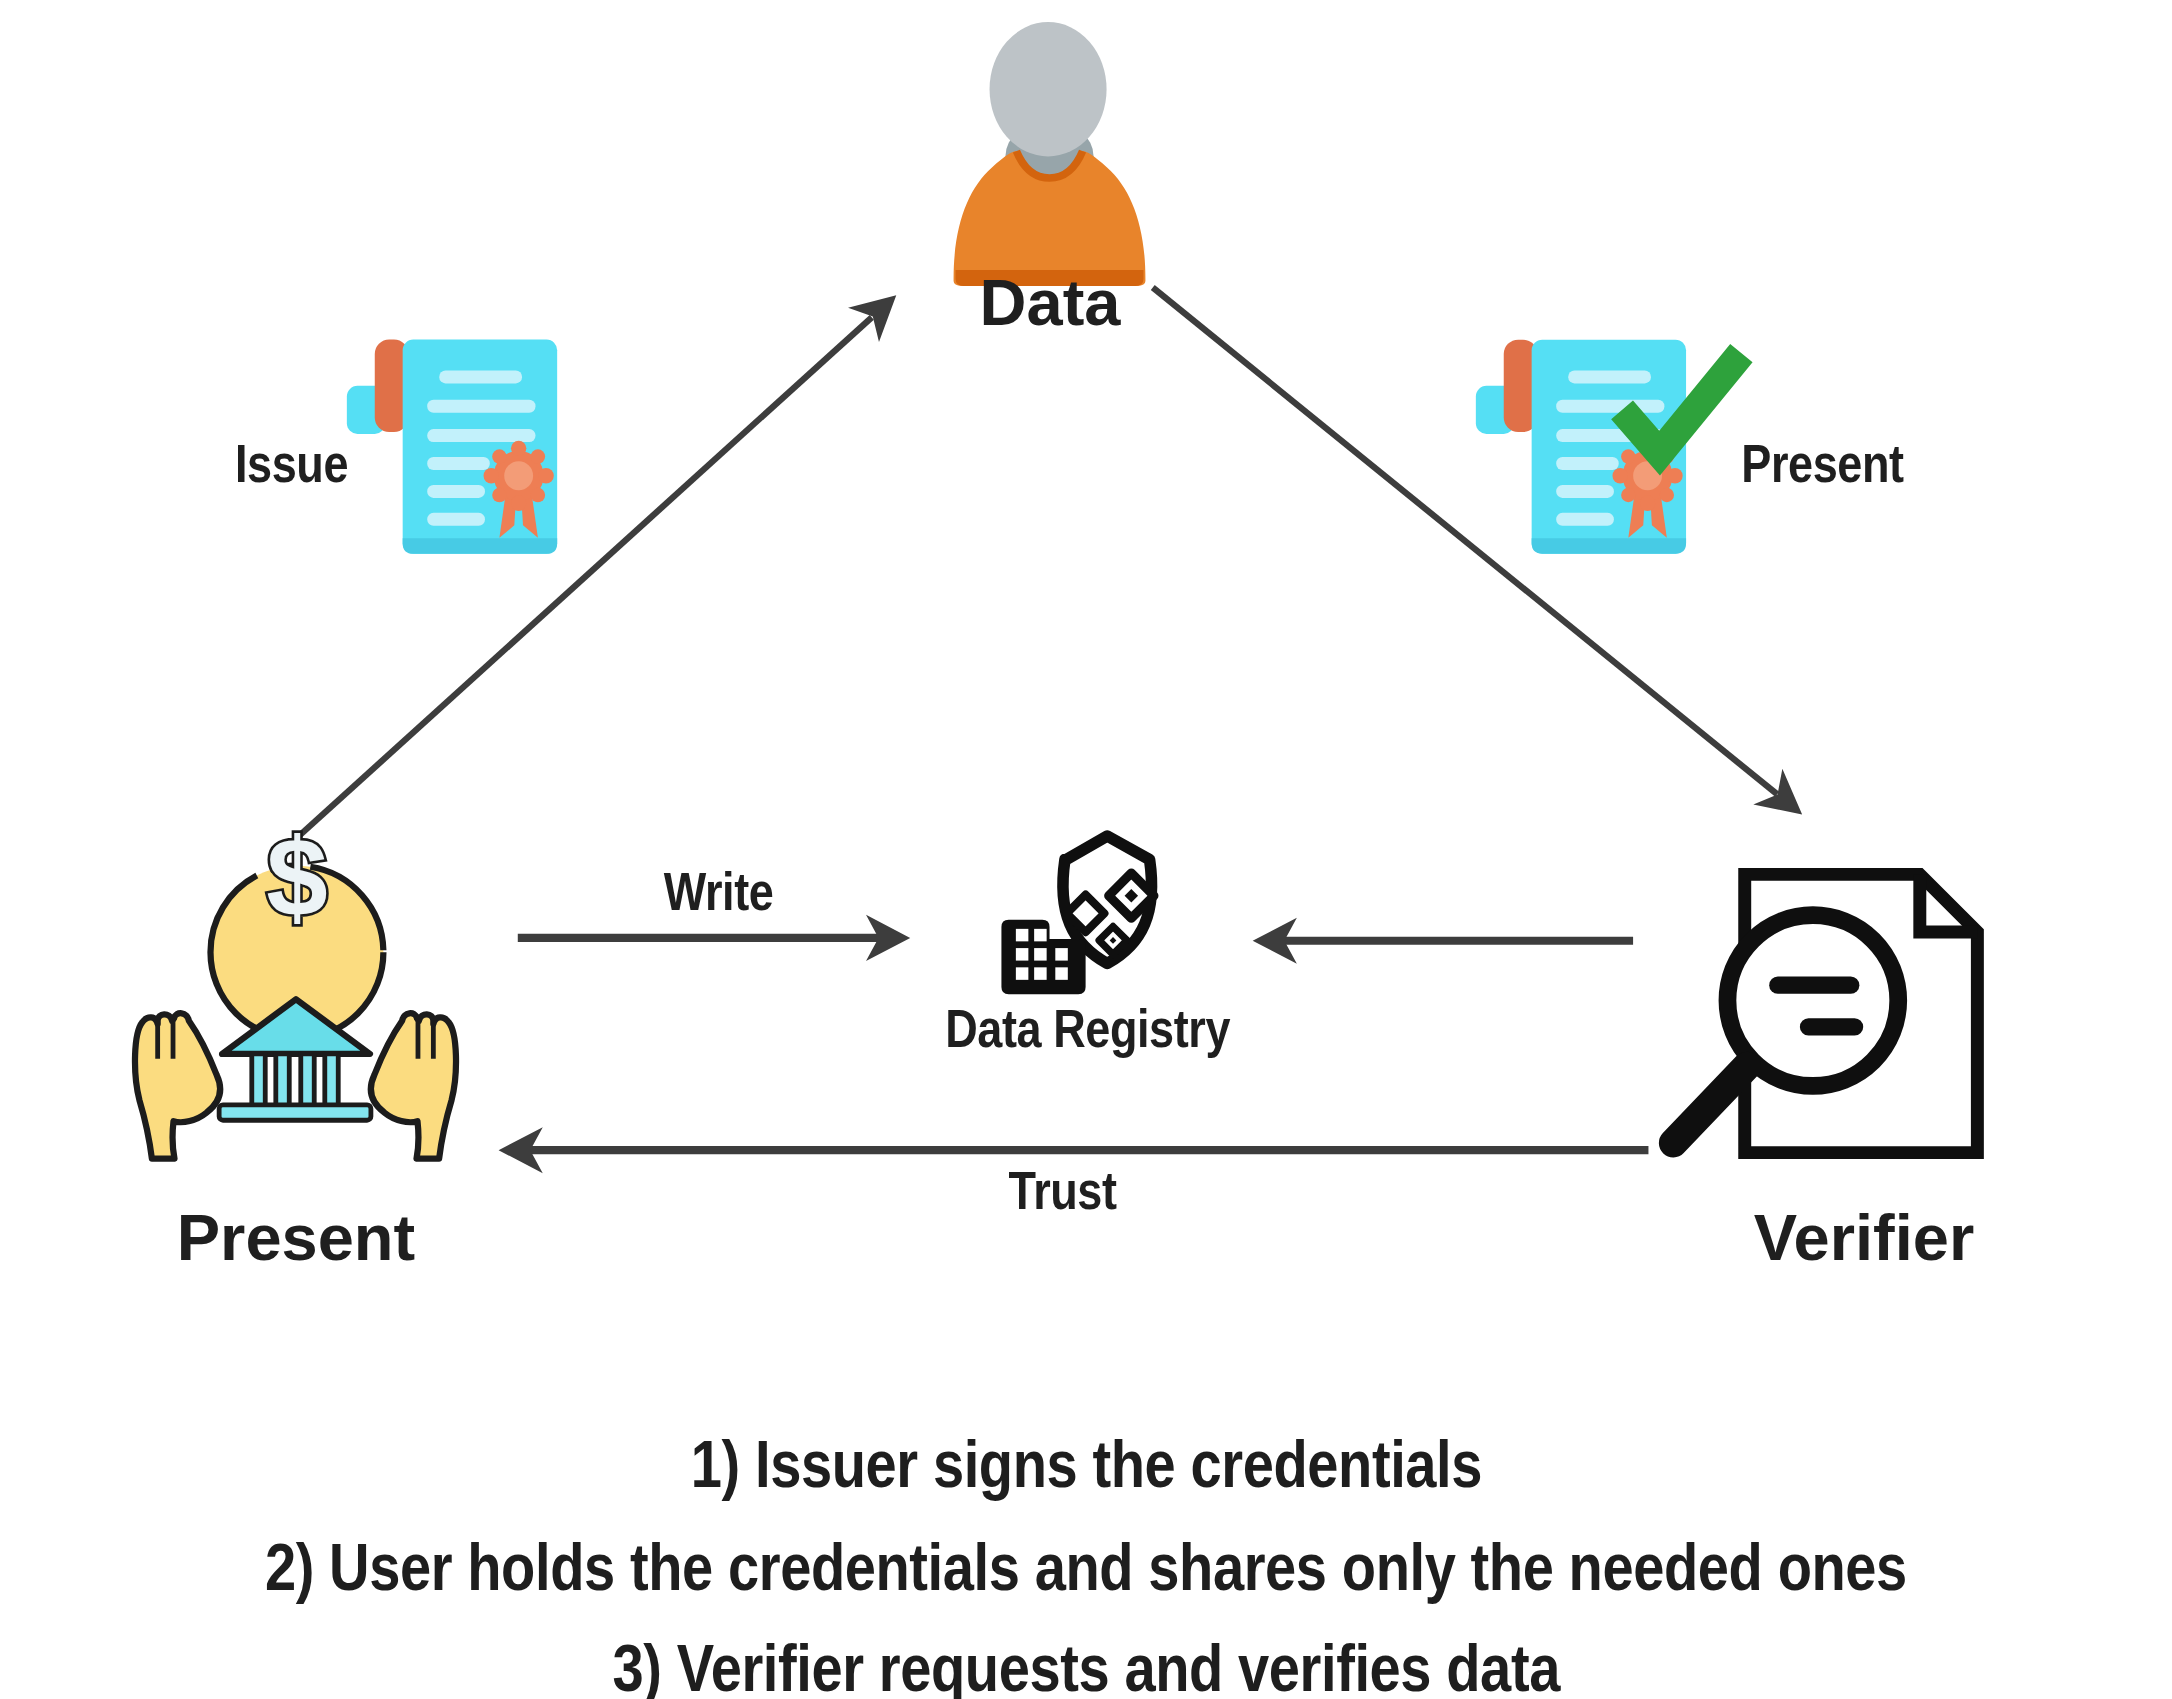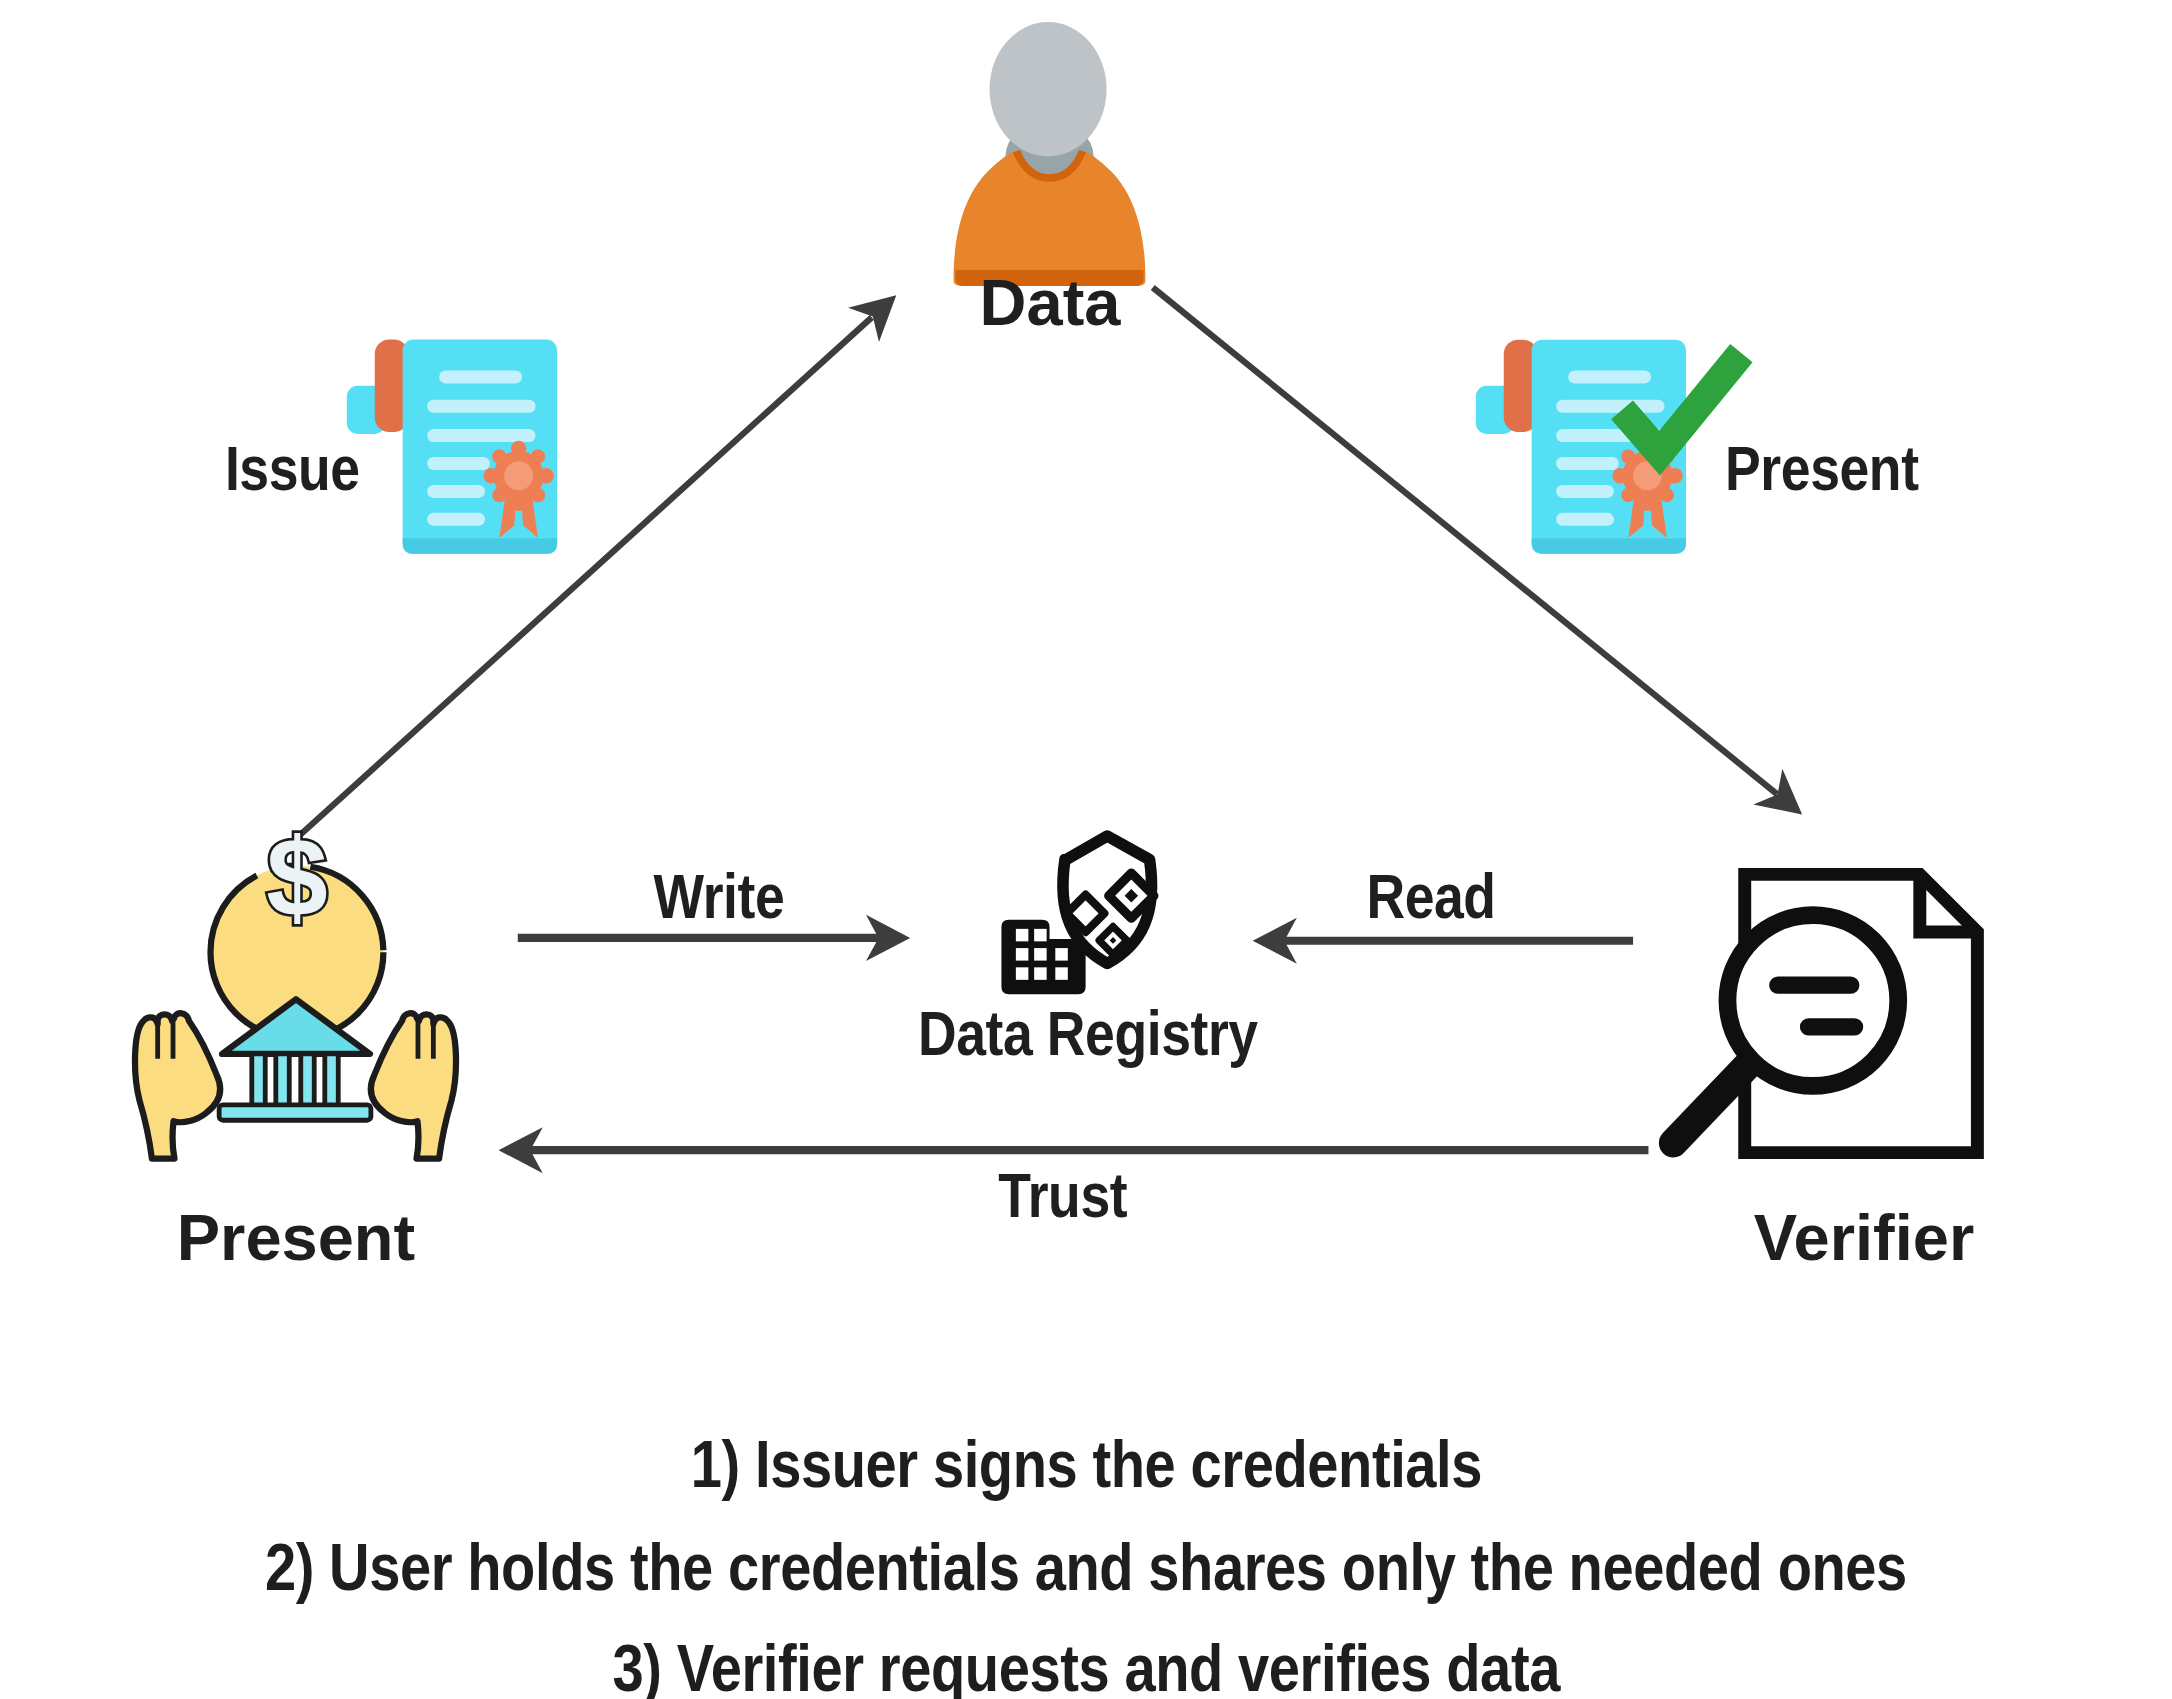--- a/index.html
+++ b/index.html
@@ -1,20 +1,20 @@
 <!DOCTYPE html>
 <html style="font-size:7.7px"><head>
 <meta charset="utf-8">
 <style>
   html,body{margin:0;padding:0;background:#fff;}
   #canvas{position:relative;width:2172px;height:1700px;background:#ffffff;overflow:hidden;
           font-family:"Liberation Sans",sans-serif;}
   .lbl{position:absolute;color:#1f1f1f;font-weight:bold;text-align:center;line-height:1;}
   .node-lbl{font-size:65px;}
-  .edge-lbl{font-size:63px;}
+  .edge-lbl{font-size:53px;}
   .cond{display:inline-block;transform:scaleX(0.85);transform-origin:50% 50%;letter-spacing:-0.5px;}
   .foot{position:absolute;left:0;width:2172px;text-align:center;color:#1e1e1e;
         font-weight:bold;font-size:66px;line-height:1;}
   svg{position:absolute;overflow:visible;}
 </style>
 </head>
 <body>
 
 <div id="canvas">
 
@@ -213,23 +213,20 @@
         <rect x="316" y="330" width="132" height="36" rx="18"></rect>
       </g>
       <line x1="205" y1="430" x2="52" y2="590" stroke-width="60" stroke-linecap="round"></line>
     </g>
   </svg>
   <div class="lbl node-lbl" style="left:1744px;top:1205px;width:240px;">Verifier</div>
 
   <div class="lbl edge-lbl" style="left:599px;top:865px;width:240px;">
     <span class="cond">Write</span>
   </div>
-  <div class="lbl edge-lbl" style="left:1311px;top:865px;width:240px;">
-    <span class="cond">Read</span>
-  </div>
   <div class="lbl edge-lbl" style="left:943px;top:1164px;width:240px;">
     <span class="cond">Trust</span>
   </div>
 
   <div class="foot" style="top:1431px;">
     <span class="cond">1) Issuer signs the credentials</span>
   </div>
   <div class="foot" style="top:1534px;">
     <span class="cond">2) User holds the credentials and shares only the needed ones</span>
   </div>

